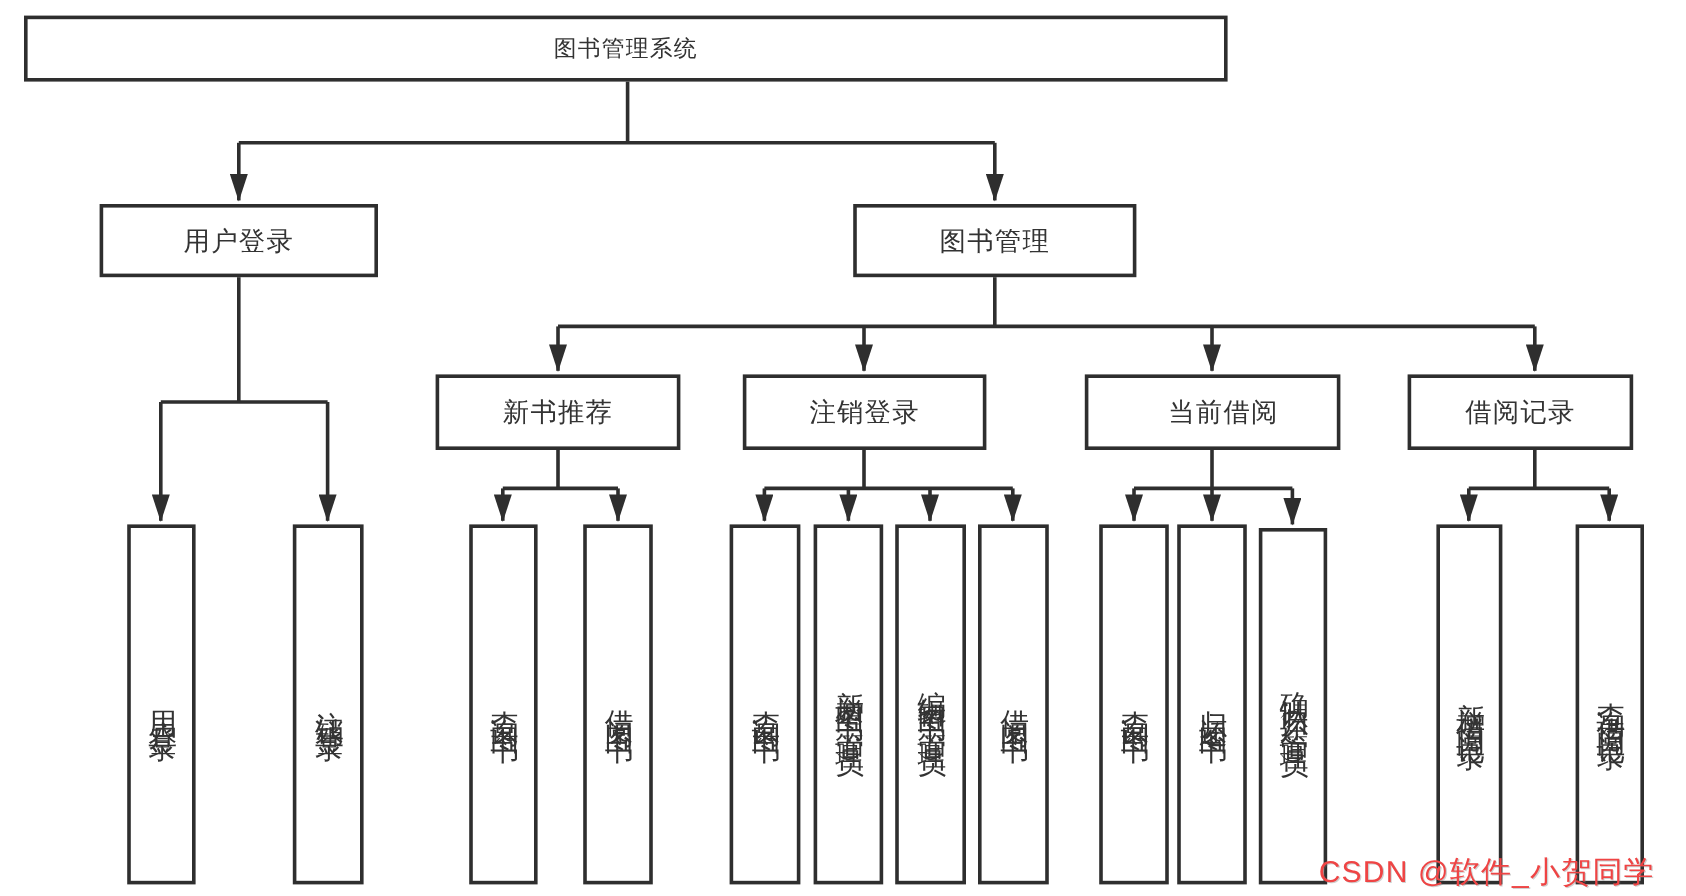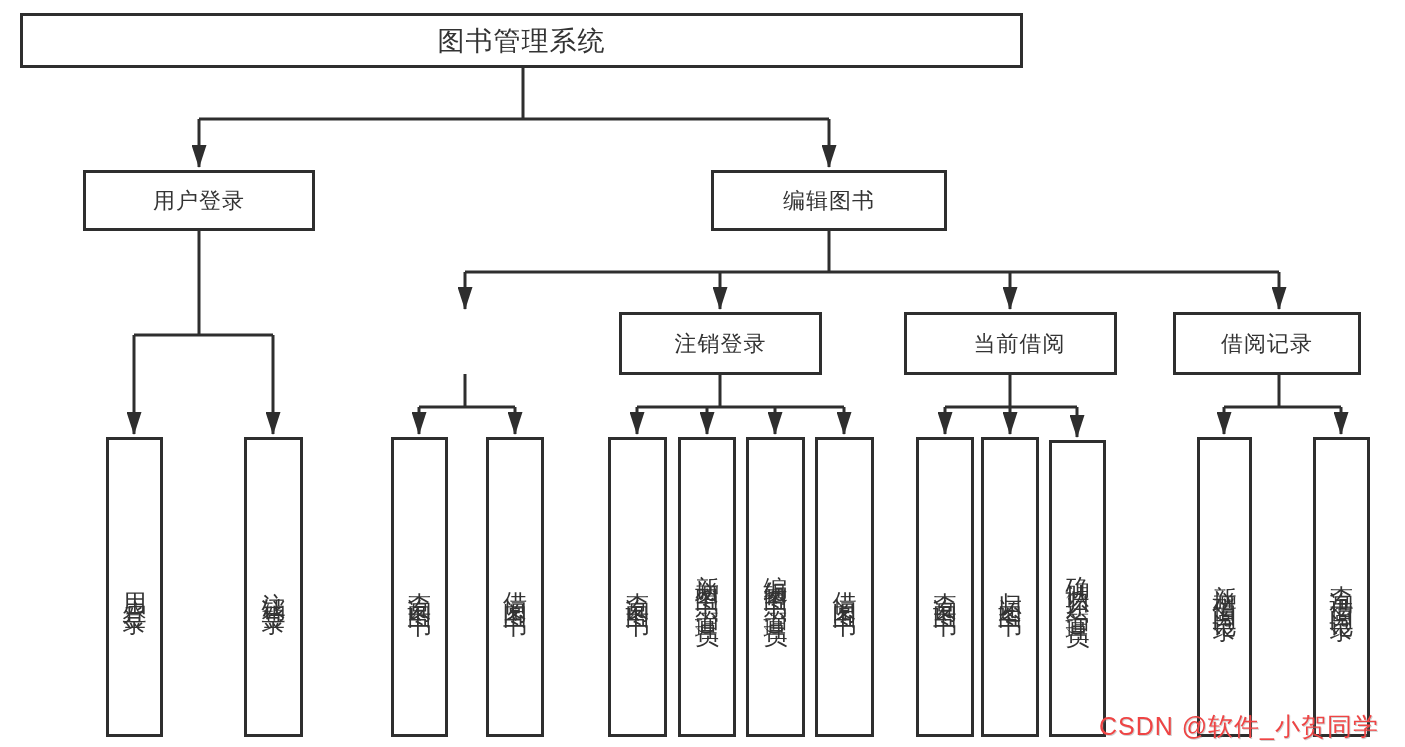--- a/index.html
+++ b/index.html
@@ -30,21 +30,21 @@
     display: flex;
     align-items: center;
     justify-content: center;
     z-index: 2;
   }
   .hl {
     color: #333333;
     white-space: nowrap;
     letter-spacing: 1px;
   }
-  .root-t { font-size: 27px; }
+  .root-t { font-size: 19px; }
   .l23-t  { font-size: 22px; }
   .vtext {
     writing-mode: vertical-rl;
     text-orientation: mixed;
     font-size: 24px;
     letter-spacing: 7px;
     line-height: 1;
     color: #333333;
   }
   
@@ -130,23 +130,26 @@
   </svg>
 
   <div class="box n-root">
     <span class="hl root-t">图书管理系统</span>
   </div>
 
   <div class="box n-login">
     <span class="hl l23-t">用户登录</span>
   </div>
   <div class="box n-mgmt">
-    <span class="hl l23-t">编辑图书</span>
-  </div>
-
+    <span class="hl l23-t">图书管理</span>
+  </div>
+
+  <div class="box n-sec0">
+    <span class="hl l23-t">新书推荐</span>
+  </div>
   <div class="box n-sec1">
     <span class="hl l23-t">注销登录</span>
   </div>
   <div class="box n-sec2">
     <span class="hl l23-t">当前借阅</span>
   </div>
   <div class="box n-sec3">
     <span class="hl l23-t">借阅记录</span>
   </div>
 

